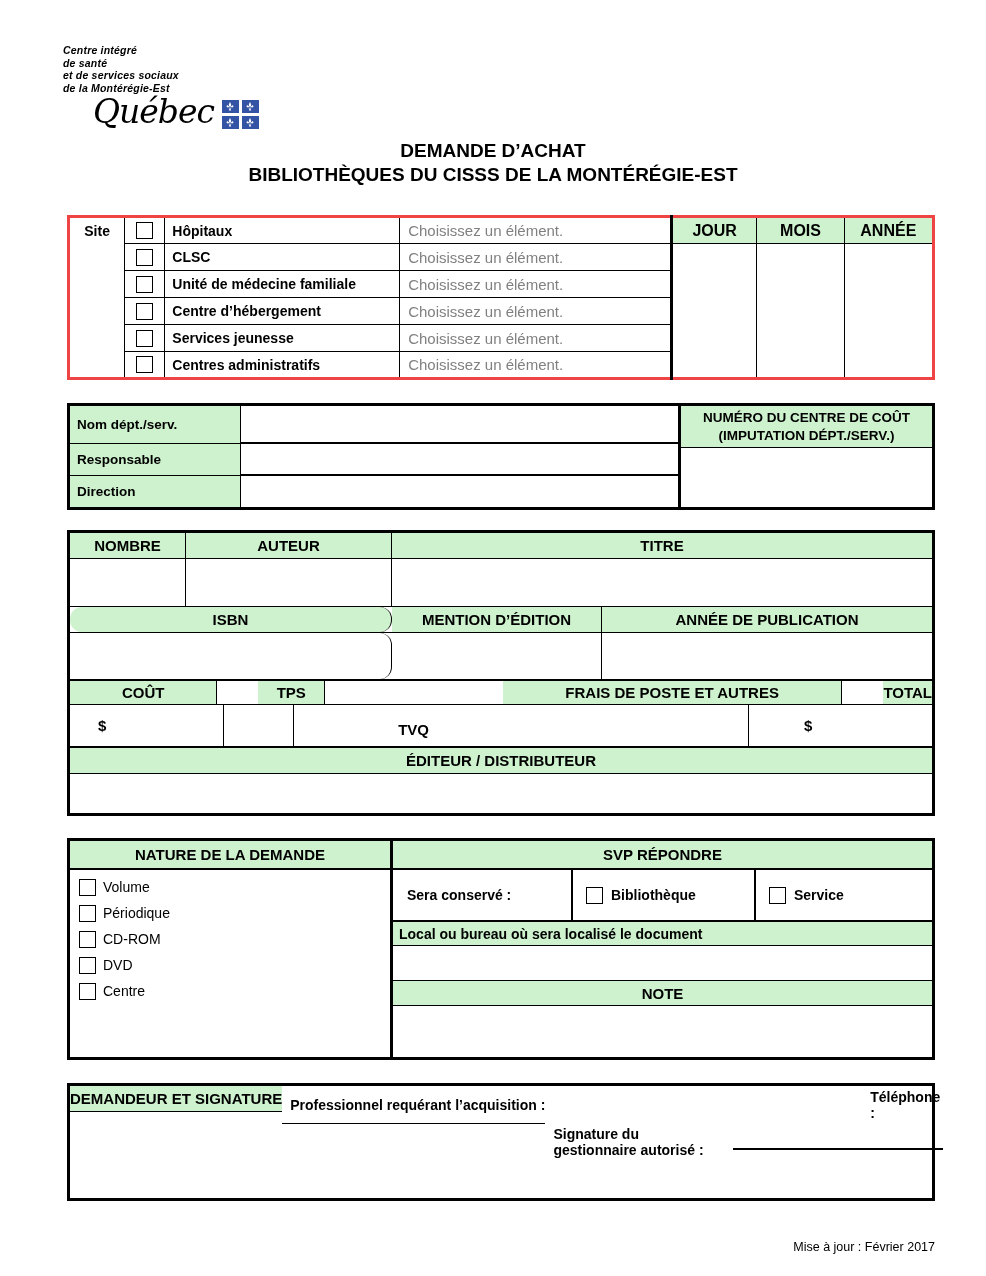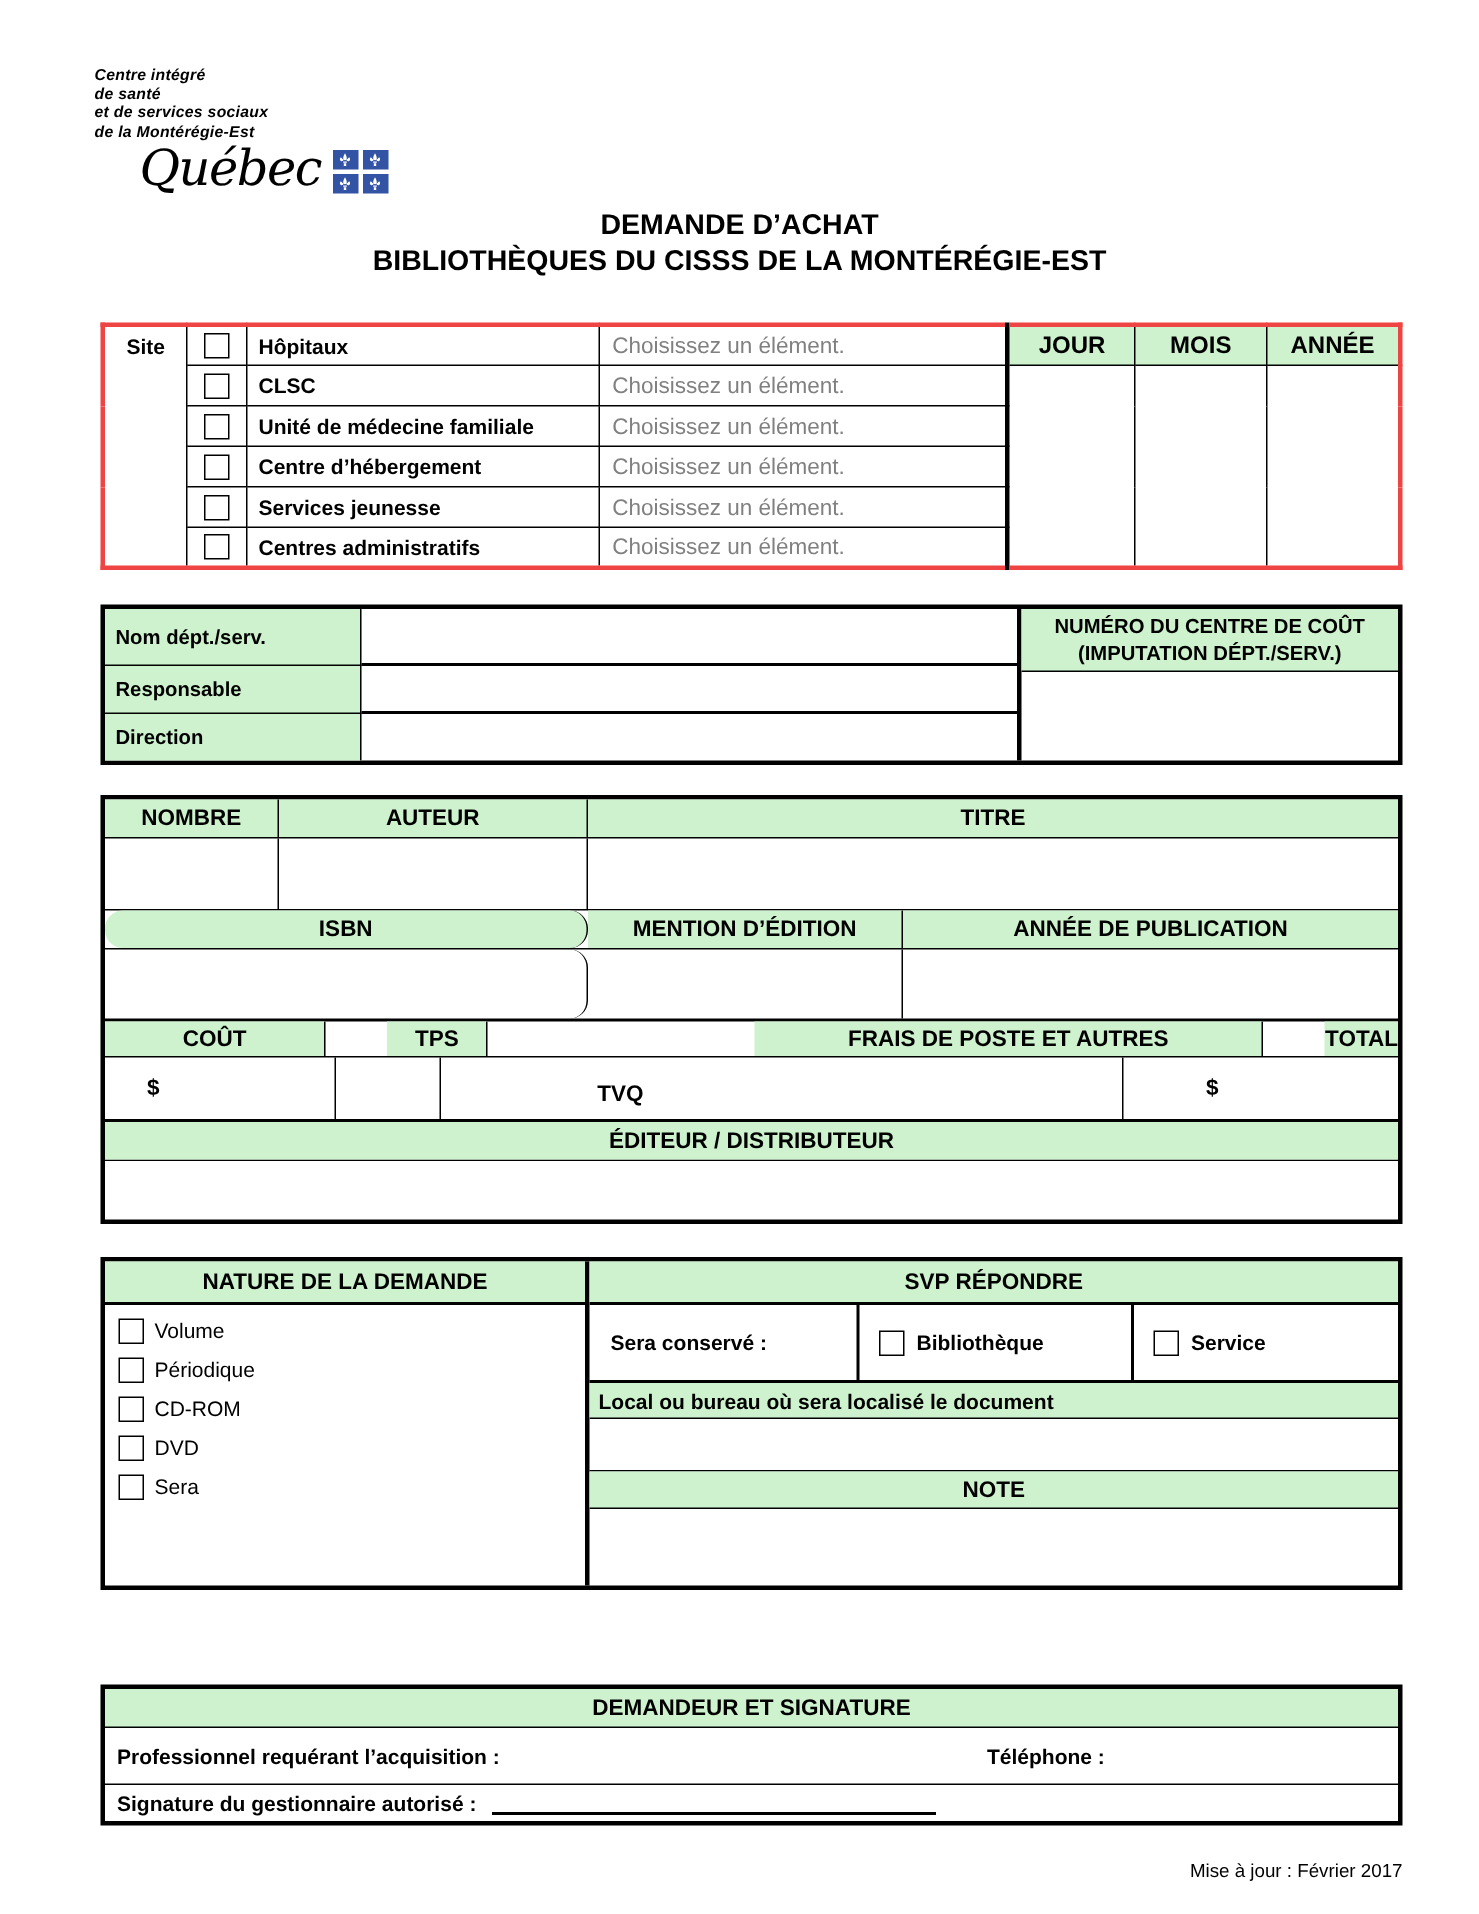--- a/index.html
+++ b/index.html
@@ -87,22 +87,22 @@
   .sera-2{width:183px;padding-left:13px;border-right:2px solid #000;}
   .sera-3{flex:1;padding-left:13px;}
   .sera-cell .cb{margin-right:8px;}
   .local-bar{height:23px;flex:none;border-bottom:1.5px solid #000;font-weight:bold;font-size:14px;
              display:flex;align-items:center;padding-left:6px;}
   .local-input{height:34px;flex:none;border-bottom:1.5px solid #000;}
   .note-bar{height:24px;flex:none;border-bottom:1.5px solid #000;}
   .note-input{flex:1;}
 
   
-  .t5{position:absolute;left:67px;top:1083px;width:868px;height:94px;border:3px solid #000;
-      box-sizing:border-box;display:flex;flex-direction:column;margin-top:40px;}
+  .t5{position:absolute;left:67px;top:1083px;width:868px;height:118px;border:3px solid #000;
+      box-sizing:border-box;display:flex;flex-direction:row;}
   .t5-head{height:25px;flex:none;border-bottom:1.5px solid #000;}
   .t5-r1{height:37px;flex:none;border-bottom:1.5px solid #000;position:relative;
          display:flex;align-items:center;}
   .t5-r1 .lbl{font-weight:bold;font-size:14px;padding-left:8px;}
   .t5-r1 .phone{position:absolute;left:588px;font-weight:bold;font-size:14px;}
   .t5-r2{flex:1;display:flex;align-items:center;padding-left:8px;}
   .t5-r2 .lbl{font-weight:bold;font-size:14px;}
   .sig-line{display:inline-block;width:296px;height:13px;border-bottom:2px solid #000;margin-left:10px;}
 
   
@@ -297,21 +297,21 @@
         <div class="t4-opt">
           <div class="cb"></div>
           <span>CD-ROM</span>
         </div>
         <div class="t4-opt">
           <div class="cb"></div>
           <span>DVD</span>
         </div>
         <div class="t4-opt">
           <div class="cb"></div>
-          <span>Sera</span>
+          <span>Centre</span>
         </div>
       </div>
     </div>
     <div class="t4-right">
       <div class="t4-rhead grn hdr">SVP RÉPONDRE</div>
       <div class="sera-row">
         <div class="sera-cell sera-1">Sera conservé :</div>
         <div class="sera-cell sera-2">
           <div class="cb"></div>
           <span>Bibliothèque</span>

